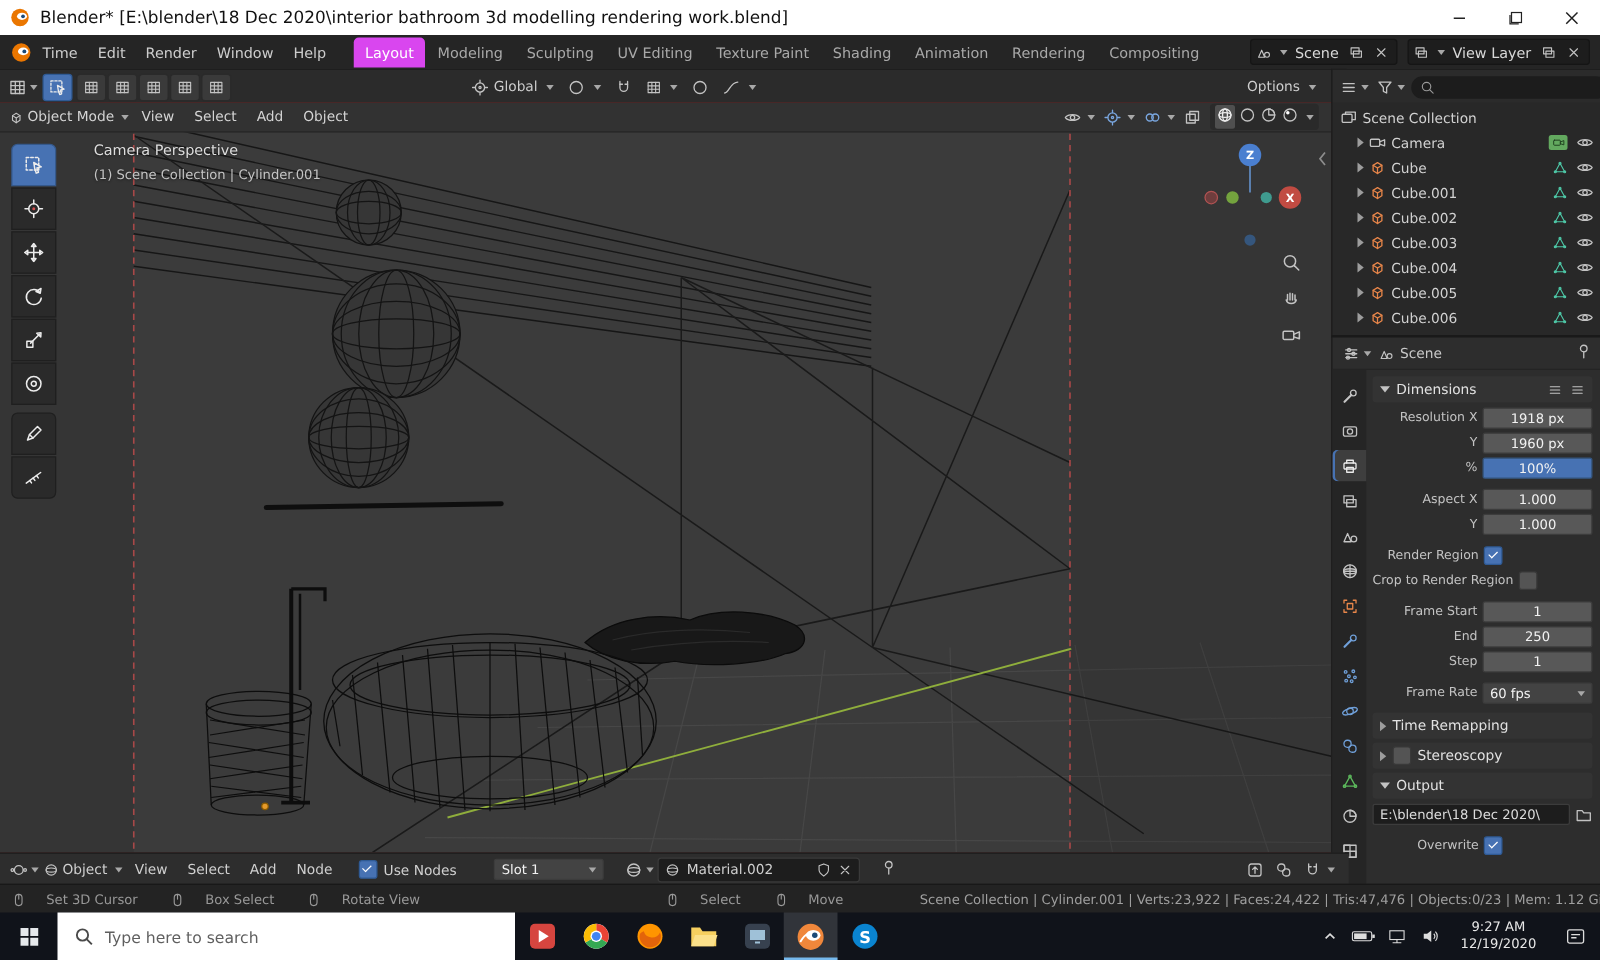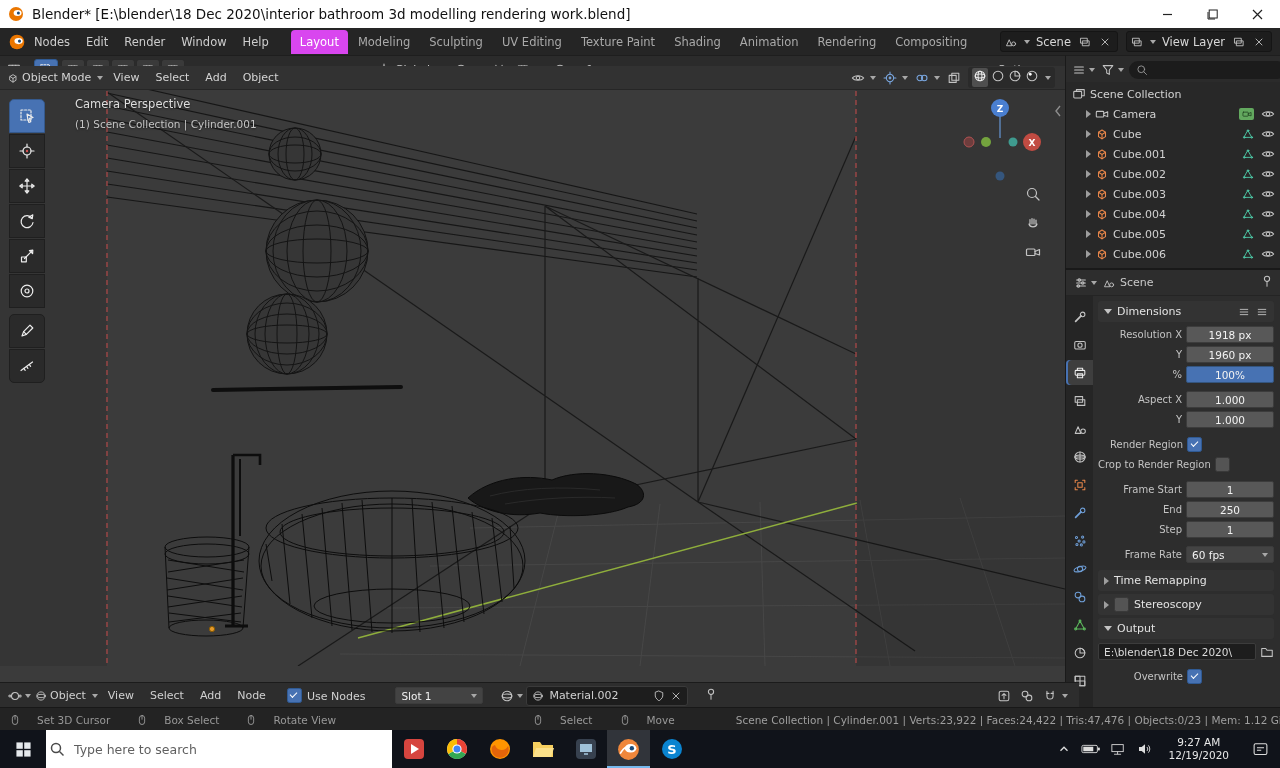--- a/index.html
+++ b/index.html
@@ -32,21 +32,21 @@
   .toolsettings{position:absolute;top:55px;left:0;width:1065px;height:27px;background:#2b2b2b;border-top:1px solid #1e1e1e;display:flex;align-items:center;padding:0 6px;gap:3px;color:#cdcdcd}
   .ts-btn{display:flex;align-items:center;justify-content:center;height:20px;min-width:22px;border-radius:3px;background:#3a3a3a;border:1px solid #2a2a2a}
   .ts-btn.plain{background:transparent;border-color:transparent}
   .ts-btn.blue{background:#4772b3;border-color:#2f5a94}
   .ts-group{display:flex;gap:1px}
   .ts-lab{display:flex;align-items:center;gap:4px;padding:0 4px}
   
   .outliner-hdr{position:absolute;top:55px;left:1065px;width:215px;height:27px;background:#2b2b2b;border-top:1px solid #1e1e1e;border-left:1px solid #1a1a1a;display:flex;align-items:center;padding:0 5px;gap:4px}
   .search-box{flex:1;height:18px;background:#1c1c1c;border-radius:9px;display:flex;align-items:center;padding:0 7px;gap:5px}
   
-  .viewport{position:absolute;top:66px;left:0;width:1065px;height:600px;background:#7f1d1d;overflow:hidden}
+  .viewport{position:absolute;top:82px;left:0;width:1065px;height:600px;background:#7f1d1d;overflow:hidden}
   .scene-svg{position:absolute;left:0;top:0}
   .vp-header{position:absolute;top:0;left:0;right:0;height:23px;background:#323232;border-bottom:1px solid #262626;display:flex;align-items:center;padding:0 6px;gap:2px;z-index:6;color:#d4d4d4}
   .vp-menu{padding:3px 7px;border-radius:3px}
   .vp-hdr-right{margin-left:auto;display:flex;align-items:center;gap:7px;padding-right:4px}
   .hbtn{display:flex;align-items:center;gap:2px}
   .shade-group{display:flex;align-items:center;gap:3px;background:#2a2a2a;border-radius:3px;padding:1px 4px}
   .shade-active{background:#4f4f4f;border-radius:2px;padding:1px}
   .vp-tools{position:absolute;left:9px;top:33px;display:flex;flex-direction:column;gap:1px;z-index:5}
   .tool-btn{width:34px;height:32px;background:rgba(41,41,41,.9);border:1px solid #1f1f1f;display:flex;align-items:center;justify-content:center}
   .tool-btn:first-child{border-radius:5px 5px 0 0}
@@ -91,21 +91,21 @@
   .shader-hdr{position:absolute;top:682px;left:0;width:1065px;height:25px;background:#2d2d2d;border-top:1px solid #1b1b1b;display:flex;align-items:center;gap:2px;padding:0 7px;color:#d0d0d0}
   .mat-field{display:flex;align-items:center;gap:5px;background:#1d1d1d;border:1px solid #3a3a3a;border-radius:3px;height:18px;padding:0 5px;min-width:150px}
   .sh-right{margin-left:auto;display:flex;align-items:center;gap:9px;padding-right:4px}
   
   .statusbar{position:absolute;top:707px;left:0;width:1280px;height:23px;background:#232323;border-top:1px solid #181818;display:flex;align-items:center;padding:0 9px;gap:26px;color:#989898;font-size:10.5px}
   .hint{display:flex;align-items:center;gap:16px}
   .stats{margin-left:auto;white-space:nowrap;overflow:hidden;color:#9f9f9f}
   
   .taskbar{position:absolute;top:730px;left:0;width:1280px;height:38px;background:#10131a;display:flex;align-items:stretch;color:#e8e8e8}
   .tb-start{width:46px;display:flex;align-items:center;justify-content:center}
-  .tb-search{width:340px;background:#fff;display:flex;align-items:center;gap:9px;padding:0 3px;color:#5f5f5f;font-size:12.5px}
+  .tb-search{width:340px;background:#fff;display:flex;align-items:center;gap:9px;padding:0 13px;color:#5f5f5f;font-size:12.5px}
   .tb-app{width:43px;display:flex;align-items:center;justify-content:center}
   .tb-app.active{background:rgba(255,255,255,.14);box-shadow:inset 0 -2px 0 #76b9ed}
   .tb-tray{margin-left:auto;display:flex;align-items:center;gap:2px}
   .tray-ic{width:25px;height:38px;display:flex;align-items:center;justify-content:center}
   .tb-clock{text-align:center;font-size:10.5px;line-height:13px;padding:0 9px;align-self:center}
   .tb-note{width:40px;display:flex;align-items:center;justify-content:center}
 </style>
 </head>
 <body>
 
@@ -338,21 +338,21 @@
         </svg>
       </div>
   </div>
 
   <div class="menubar">
     <svg width="18" height="18" viewBox="0 0 16 16" style="margin-left:8px">
       <circle cx="8" cy="8" r="6.5" fill="#ea7600"></circle>
         <ellipse cx="9.4" cy="7.2" rx="3.7" ry="2.7" fill="#fff"></ellipse>
         <circle cx="10.2" cy="7.2" r="1.4" fill="#1c4a78"></circle>
     </svg>
-    <span class="menu-item">Nodes</span>
+    <span class="menu-item">Time</span>
     <span class="menu-item">Edit</span>
     <span class="menu-item">Render</span>
     <span class="menu-item">Window</span>
     <span class="menu-item">Help</span>
     <div class="ws-wrap">
       <span class="ws-tab active">Layout</span>
       <span class="ws-tab">Modeling</span>
       <span class="ws-tab">Sculpting</span>
       <span class="ws-tab">UV Editing</span>
       <span class="ws-tab">Texture Paint</span>

